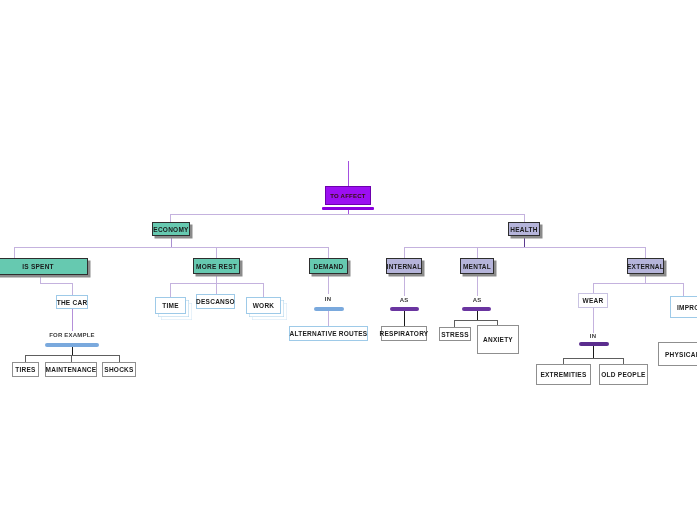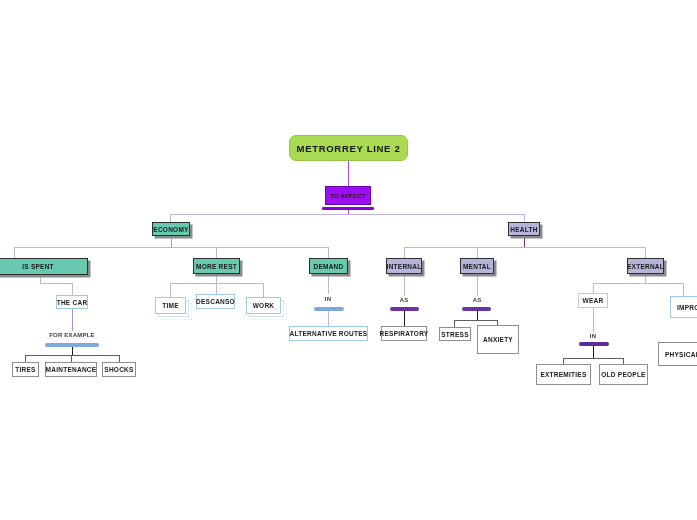--- a/index.html
+++ b/index.html
@@ -105,21 +105,20 @@
   <div class="vline gry" style="left:25px;top:355px;height:7px;width:1.2px;"></div>
   <div class="vline gry" style="left:71px;top:355px;height:7px;width:1.2px;"></div>
   <div class="vline gry" style="left:119px;top:355px;height:7px;width:1.2px;"></div>
   <div class="hline gry" style="left:454px;top:320px;width:44px;height:1.2px;"></div>
   <div class="vline gry" style="left:454px;top:320px;height:7px;width:1.2px;"></div>
   <div class="vline gry" style="left:497px;top:320px;height:5px;width:1.2px;"></div>
   <div class="hline gry" style="left:563px;top:358px;width:60px;height:1.2px;"></div>
   <div class="vline gry" style="left:563px;top:358px;height:6px;width:1.2px;"></div>
   <div class="vline gry" style="left:623px;top:358px;height:6px;width:1.2px;"></div>
 
-  <div class="node title-node" style="left:289px;top:135px;width:119px;height:26px;">METRORREY LINE 2</div>
 
   <div class="node root-node" style="left:325px;top:186px;width:46px;height:19px;">TO AFFECT</div>
   <div class="bar-root" style="left:322px;top:206.5px;width:52px;"></div>
 
   <div class="node chip teal" style="left:152px;top:222px;width:38px;height:14px;">ECONOMY</div>
 
   <div class="node chip teal cut-left" style="left:-12px;top:258px;width:100px;height:17px;">IS SPENT</div>
 
   <div class="node chip teal" style="left:193px;top:258px;width:47px;height:16px;">MORE REST</div>
 

